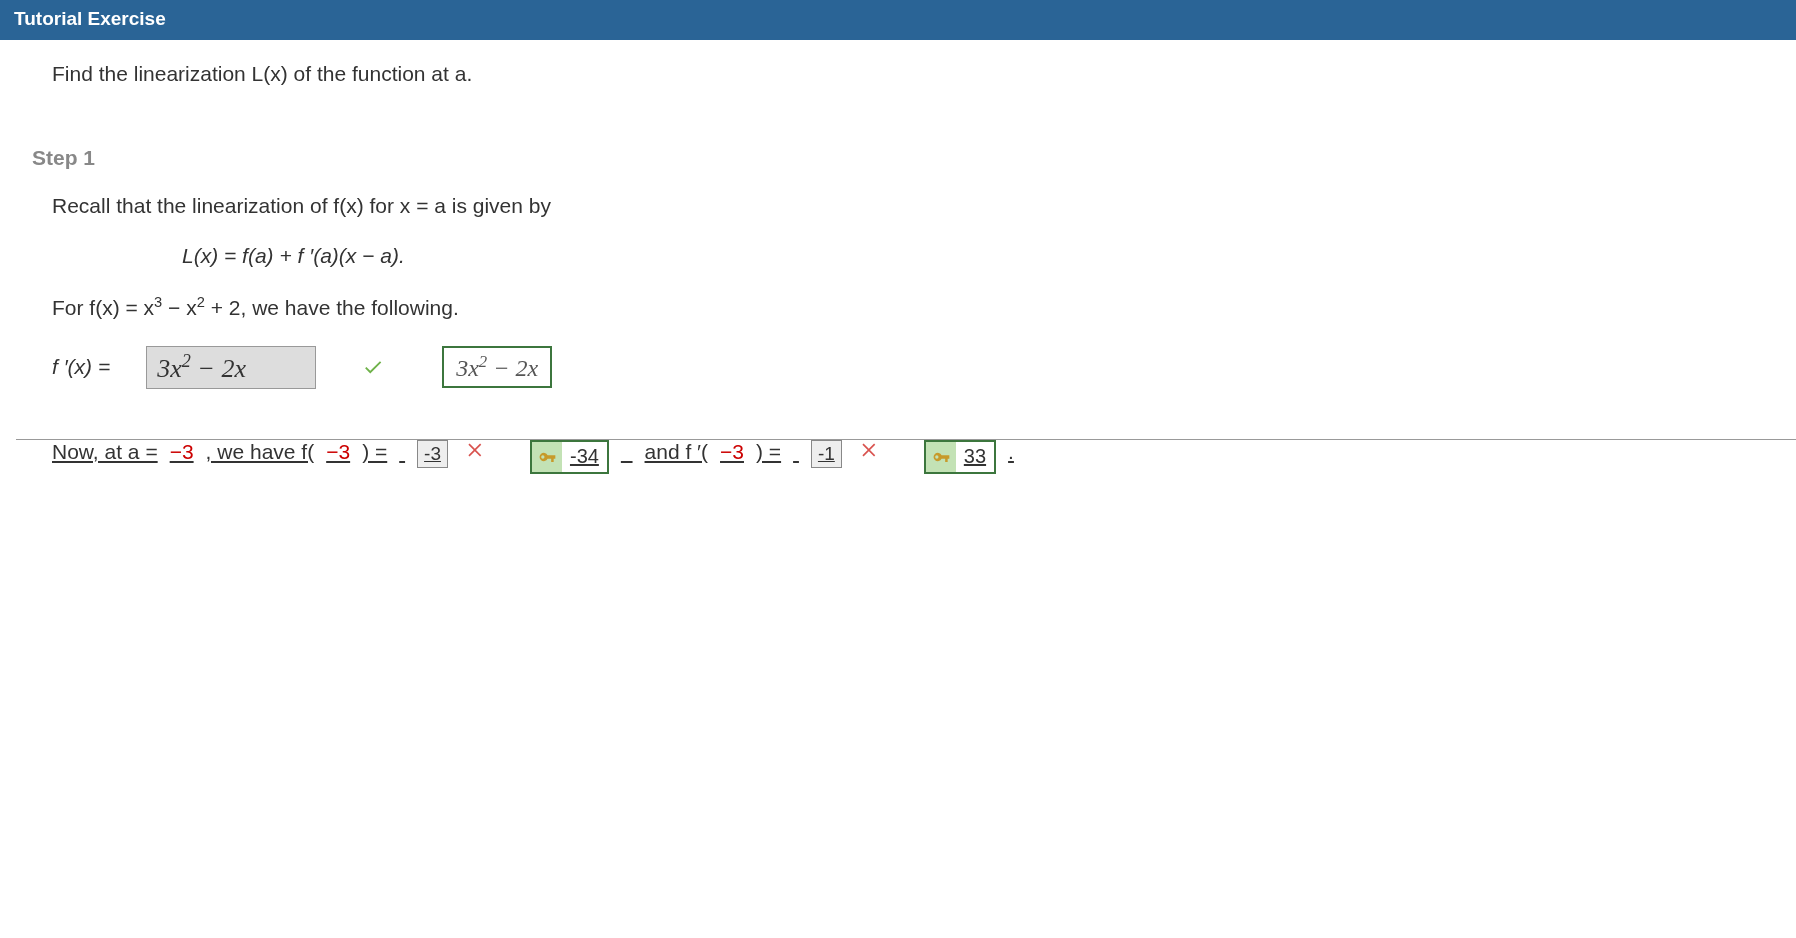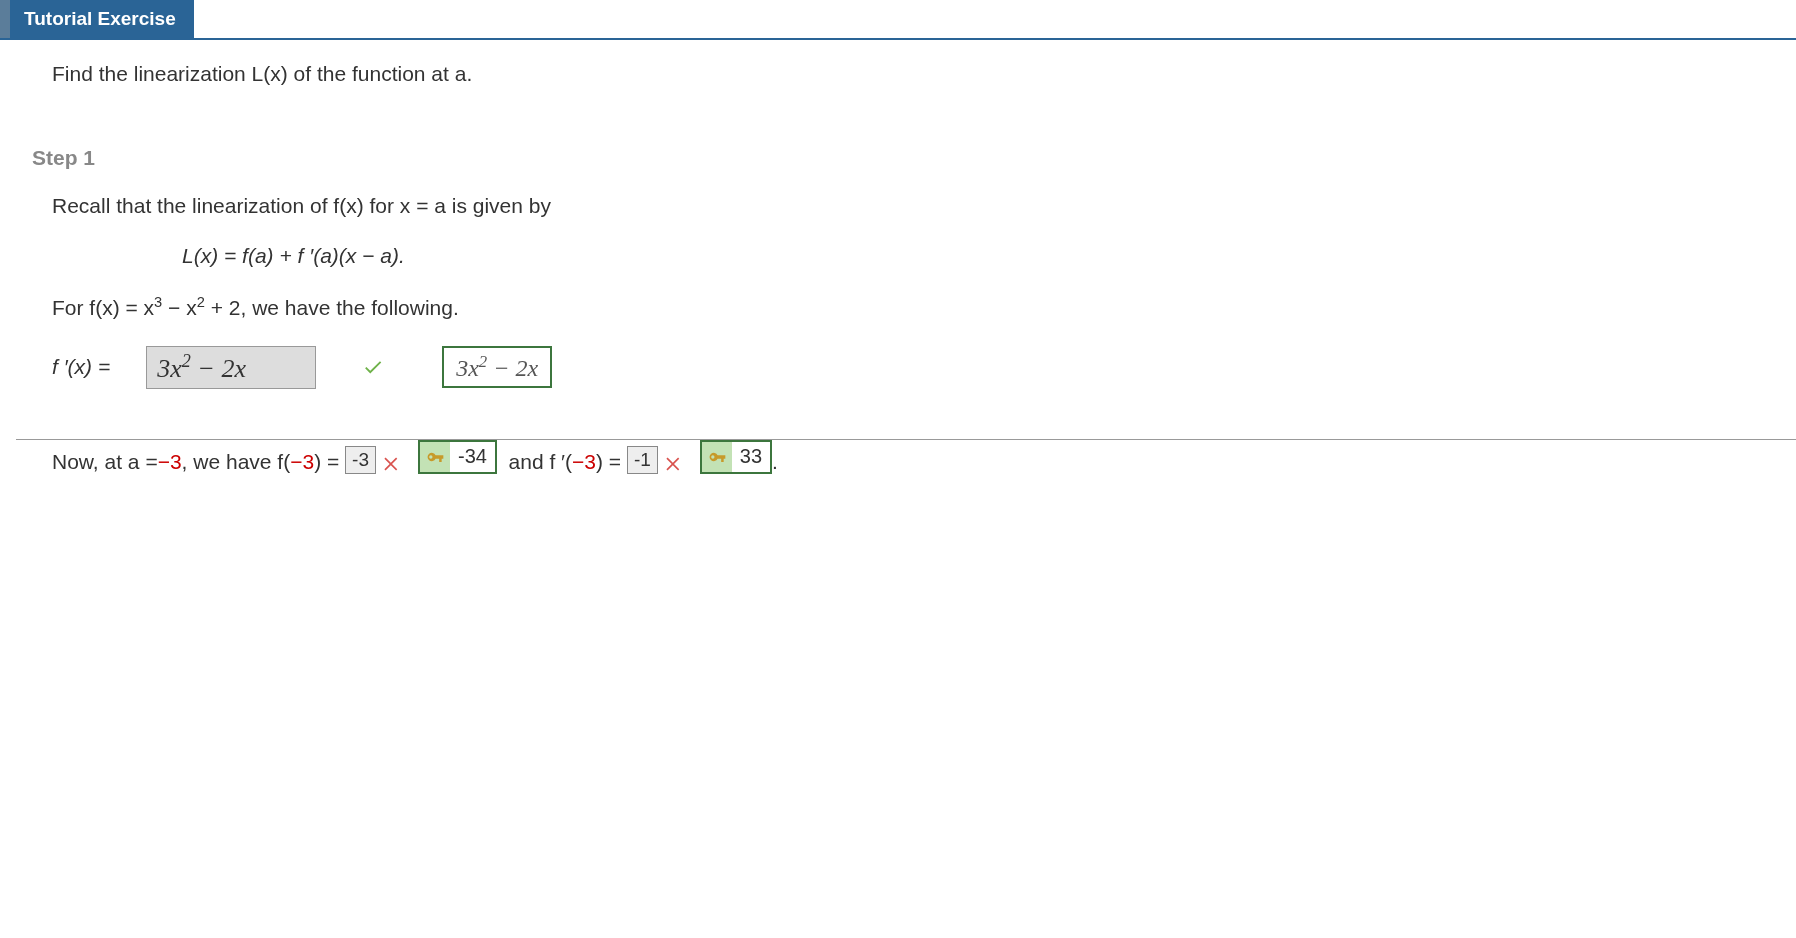--- a/index.html
+++ b/index.html
@@ -9,20 +9,21 @@
     font-size: 20px;
     color: #333;
     background: #fff;
   }
   .container { padding: 0; }
   .header-bar {
     display: flex;
     align-items: stretch;
     border-bottom: 2px solid #2a6496;
     margin-bottom: 22px;
+    flex-direction: column;
   }
   .accent {
     width: 10px;
     background: #5b7d9a;
   }
   .header-title {
     background: #2a6496;
     color: #fff;
     font-weight: bold;
     padding: 8px 18px 8px 14px;
@@ -89,21 +90,21 @@
     vertical-align: middle;
     margin-left: 6px;
   }
   .x-icon svg { width: 100%; height: 100%; }
 
   .key-answer {
     display: inline-block;
     border: 2px solid #3c763d;
     padding: 0;
     vertical-align: middle;
-    margin-left: 16px;
+    margin-left: 32px;
   }
   .key-cell {
     display: inline-flex;
     align-items: center;
     justify-content: center;
     background: #c3e2b5;
     width: 30px;
     height: 30px;
     vertical-align: middle;
   }
@@ -128,23 +129,24 @@
     gap: 28px;
   }
   .fprime-label {
     font-size: 21px;
     margin-right: 8px;
   }
 
   .step2-row {
     font-size: 21px;
     display: flex;
-    align-items: flex-end;
+    align-items: flex-start;
     flex-wrap: wrap;
-    gap: 0;
+    gap: 12px;
+    text-decoration: underline;
   }
   .step2-row > span { display: inline-flex; align-items: center; }
 </style>
 </head>
 <body>
 
 <div class="container">
 
   <div class="header-bar">
     <div class="accent"></div>

